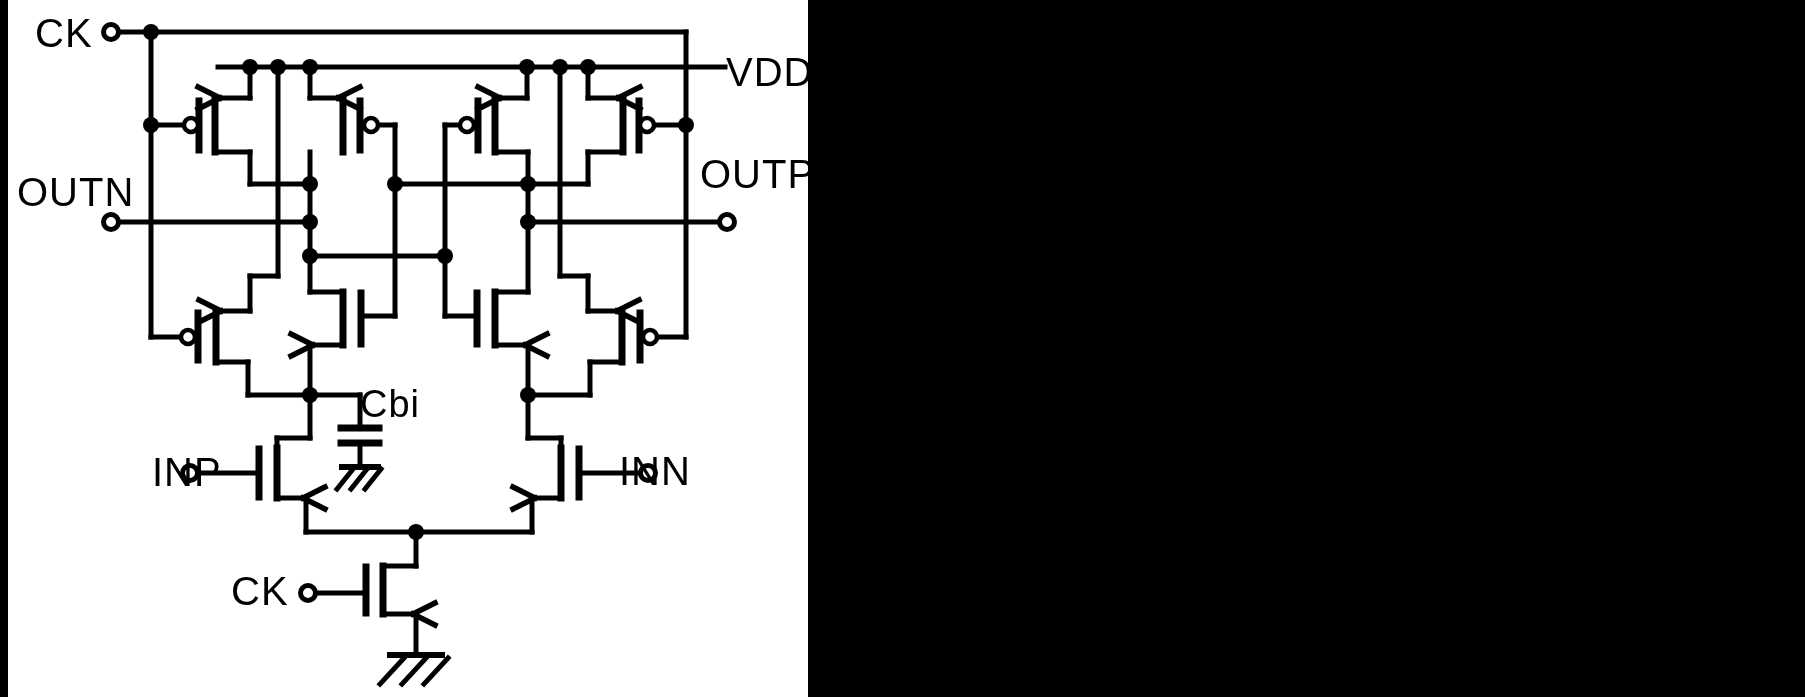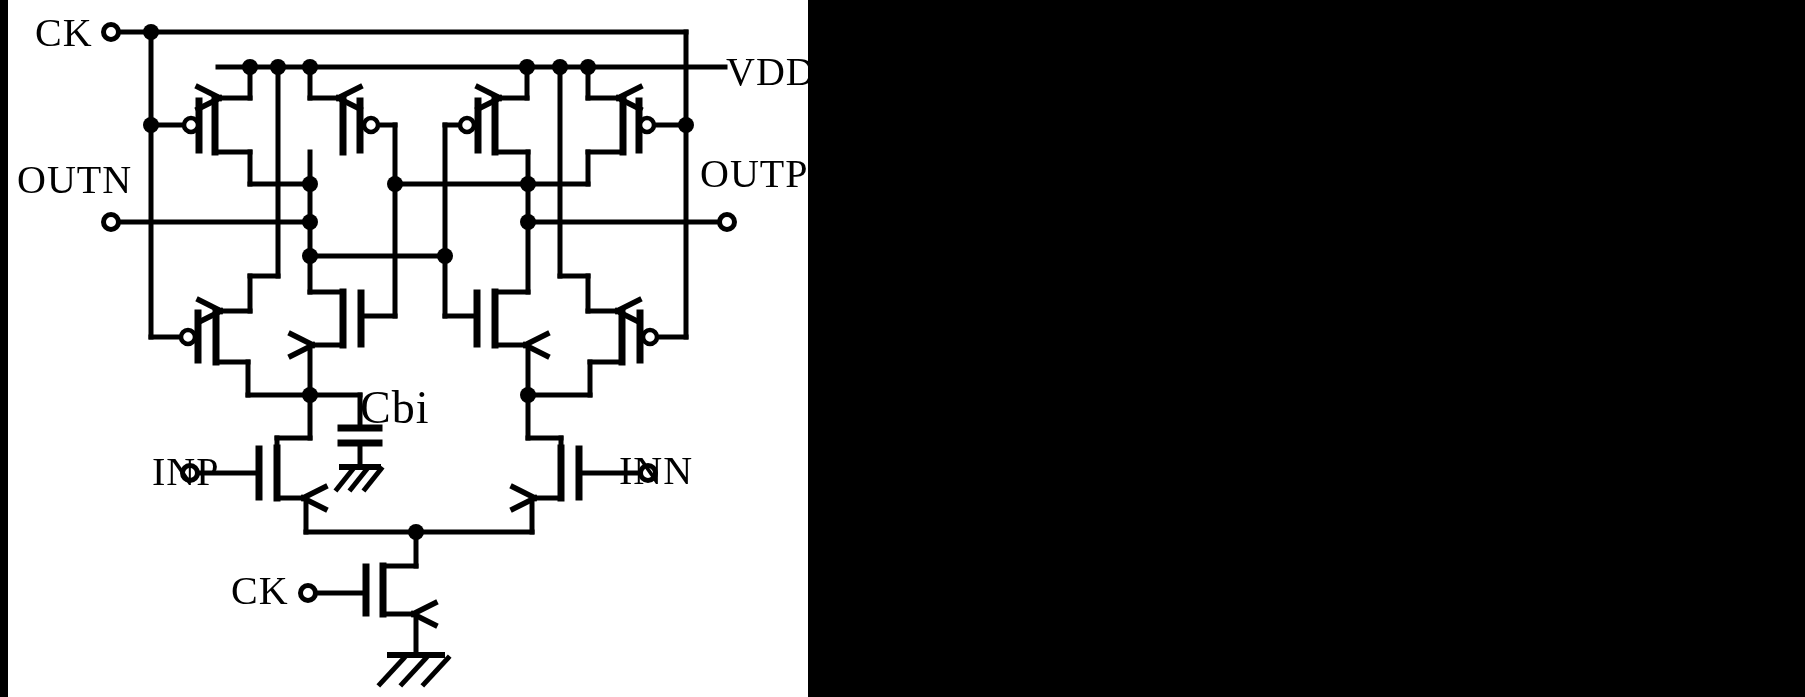--- a/index.html
+++ b/index.html
@@ -1,17 +1,17 @@
 <!DOCTYPE html>
 <html><head>
 <meta charset="utf-8">
 <style>
   html,body{margin:0;padding:0;background:#000;}
   #stage{position:relative;width:1805px;height:697px;background:#000;overflow:hidden;
-         font-family:Liberation Serif, serif;}
+         font-family:Liberation Sans, sans-serif;}
   #panel{position:absolute;left:8px;top:0;width:800px;height:697px;background:#fff;}
   #schematic-svg{position:absolute;left:0;top:0;}
   .lbl{position:absolute;color:#000;font-size:40px;font-weight:500;line-height:1;
        letter-spacing:1px;white-space:nowrap;user-select:none;}
 </style>
 </head>
 <body>
 
 <div id="stage">
   <div id="panel">
@@ -187,20 +187,20 @@
           <circle cx="520" cy="222" r="8" fill="#000000" stroke="none"></circle>
           <circle cx="302" cy="256" r="8" fill="#000000" stroke="none"></circle>
           <circle cx="437" cy="256" r="8" fill="#000000" stroke="none"></circle>
           <circle cx="302" cy="395" r="8" fill="#000000" stroke="none"></circle>
           <circle cx="520" cy="395" r="8" fill="#000000" stroke="none"></circle>
           <circle cx="408" cy="532" r="8" fill="#000000" stroke="none"></circle>
         </g>
       </svg>
     <div class="lbl" style="left:27px;top:13px;">CK</div>
     <div class="lbl" style="left:718px;top:52px;">VDD</div>
-    <div class="lbl" style="left:9px;top:160px;">OUTN</div>
+    <div class="lbl" style="left:9px;top:172px;">OUTN</div>
     <div class="lbl" style="left:692px;top:154px;">OUTP</div>
-    <div class="lbl" style="left:352px;top:385px;font-size:46px;">Cbi</div>
+    <div class="lbl" style="left:352px;top:385px;font-size:38px;">Cbi</div>
     <div class="lbl" style="left:98px;top:452px;margin-left:46px;">INP</div>
     <div class="lbl" style="left:611px;top:451px;">INN</div>
     <div class="lbl" style="left:223px;top:571px;">CK</div>
   </div>
 </div>
 
 </body></html>

